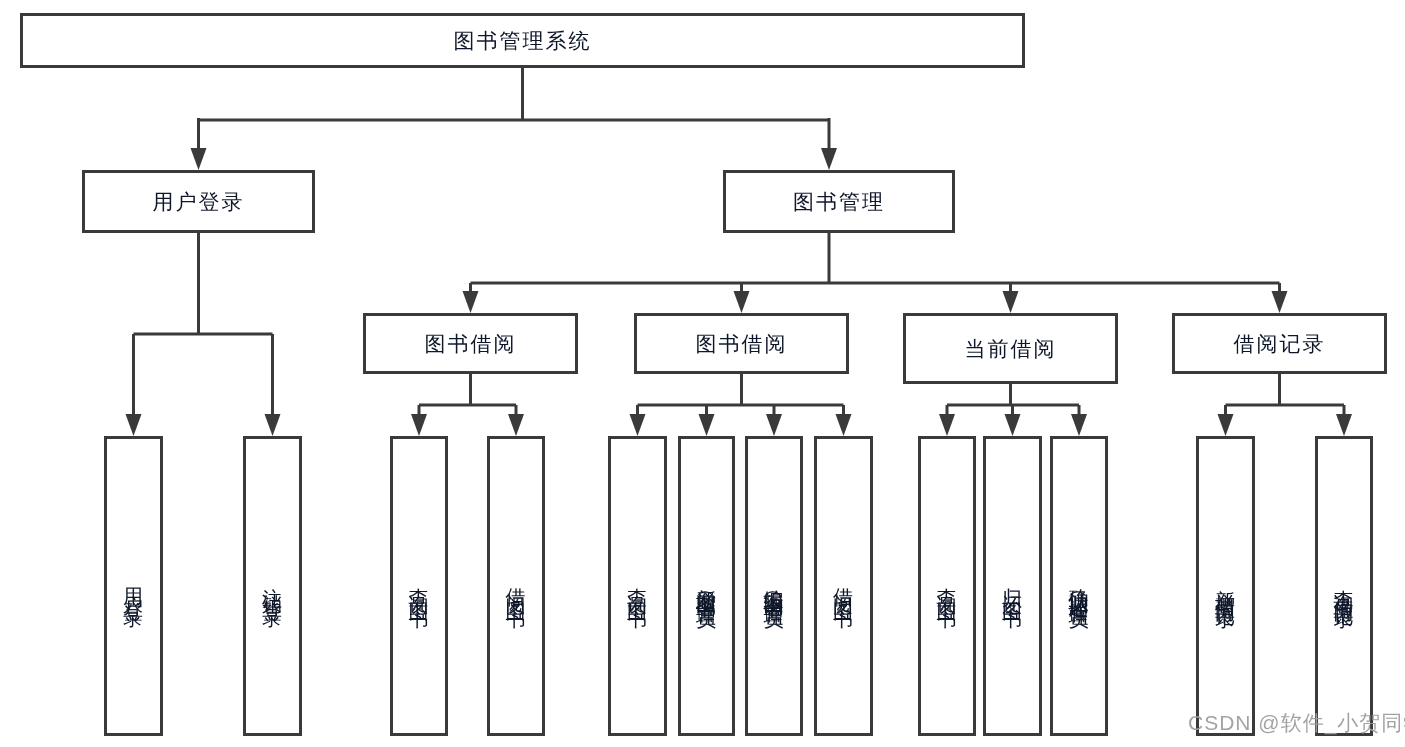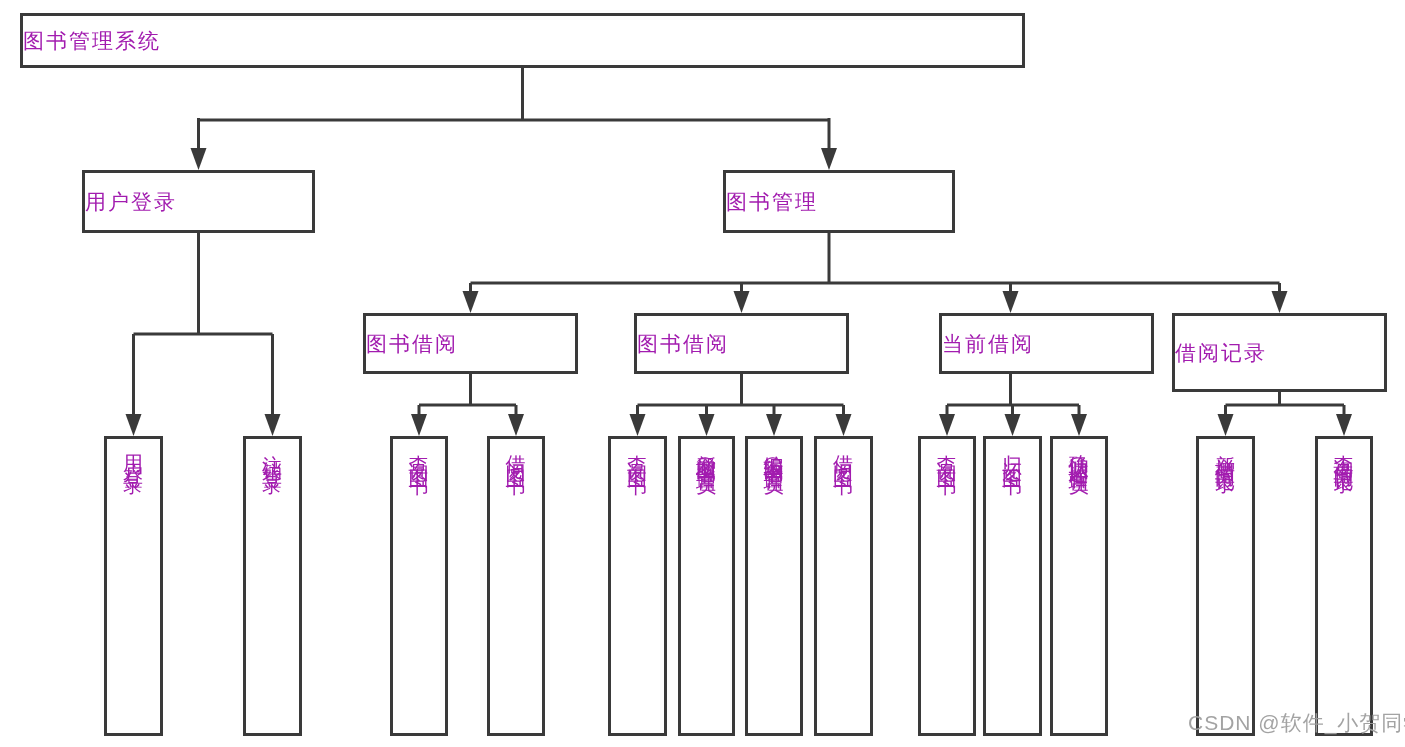--- a/index.html
+++ b/index.html
@@ -9,43 +9,43 @@
     background:#ffffff;
     font-family:"Liberation Sans","DejaVu Sans",sans-serif;
     overflow:hidden;
   }
   #connectors{position:absolute;left:0;top:0;width:1405px;height:747px;}
   .node{
     position:absolute;
     background:#ffffff;
     border:3px solid #3a3a3a;
     box-sizing:border-box;
-    display:flex;align-items:center;
-    color:#a21caf;
+    display:flex;align-items:center;justify-content:center;
+    color:#0f172a;
     z-index:2;
   }
   .h-node{font-size:21px;letter-spacing:2px;}
   .v-node{
     writing-mode:vertical-rl;
     text-orientation:upright;
     font-size:20px;
     letter-spacing:7px;
     line-height:1;
     text-align:center;
   }
   
   #node-root{left:20px;top:13px;width:1005px;height:55px;}
   
   #node-user-login{left:82px;top:170px;width:233px;height:63px;}
   #node-book-mgmt{left:713px;top:170px;width:232px;height:63px;margin-left:10px;}
   
   #node-new-book-rec{left:363px;top:313px;width:215px;height:61px;}
   #node-book-borrow{left:634px;top:313px;width:215px;height:61px;}
-  #node-current-borrow{left:903px;top:313px;width:215px;height:61px;margin-left:36px;}
-  #node-borrow-record{left:1172px;top:313px;width:215px;height:79px;}
+  #node-current-borrow{left:903px;top:313px;width:215px;height:71px;}
+  #node-borrow-record{left:1172px;top:313px;width:215px;height:61px;}
   
   .leaf{top:436px;height:300px;}
   #leaf-user-login{left:104px;width:59px;}
   #leaf-logout{left:243px;width:59px;}
   #leaf-nb-query{left:390px;width:58px;}
   #leaf-nb-borrow{left:487px;width:58px;}
   #leaf-bb-query{left:608px;width:59px;}
   #leaf-bb-add{left:678px;width:57px;letter-spacing:3px;}
   #leaf-bb-edit{left:745px;width:58px;letter-spacing:3px;}
   #leaf-bb-borrow{left:814px;width:59px;}

